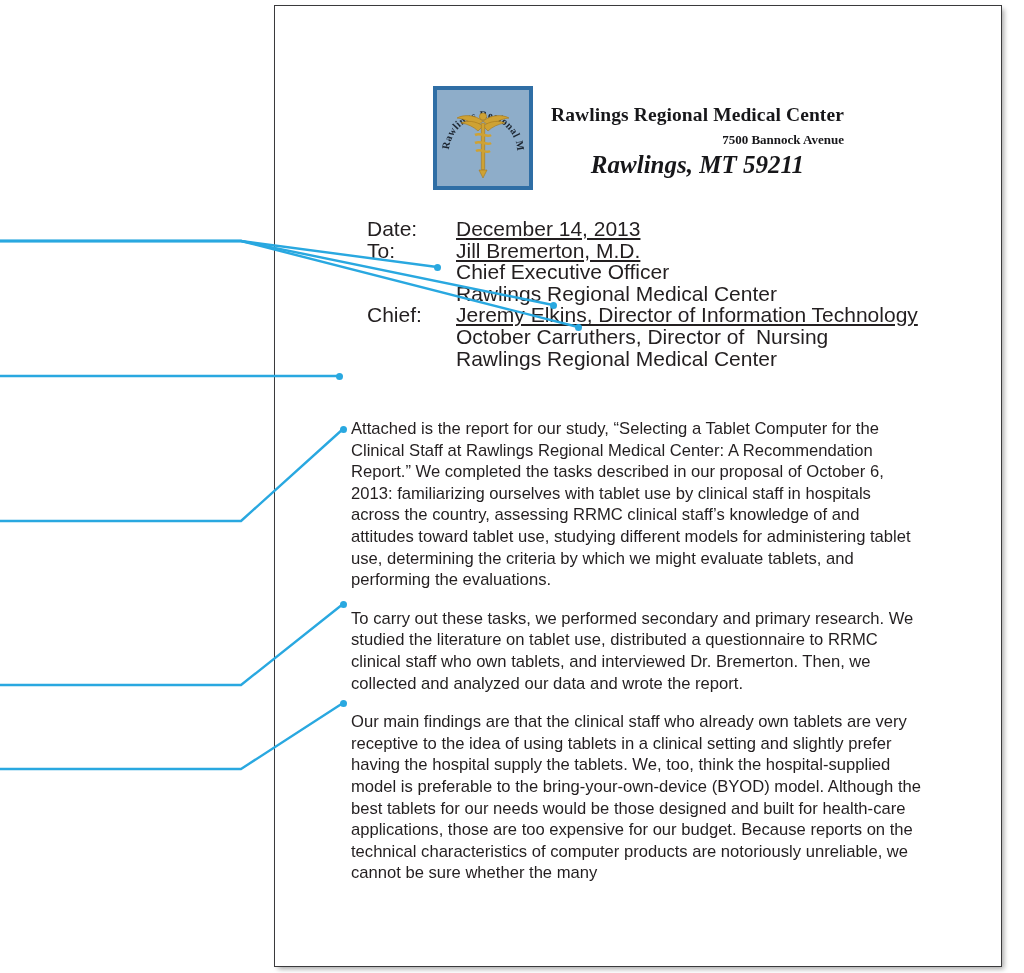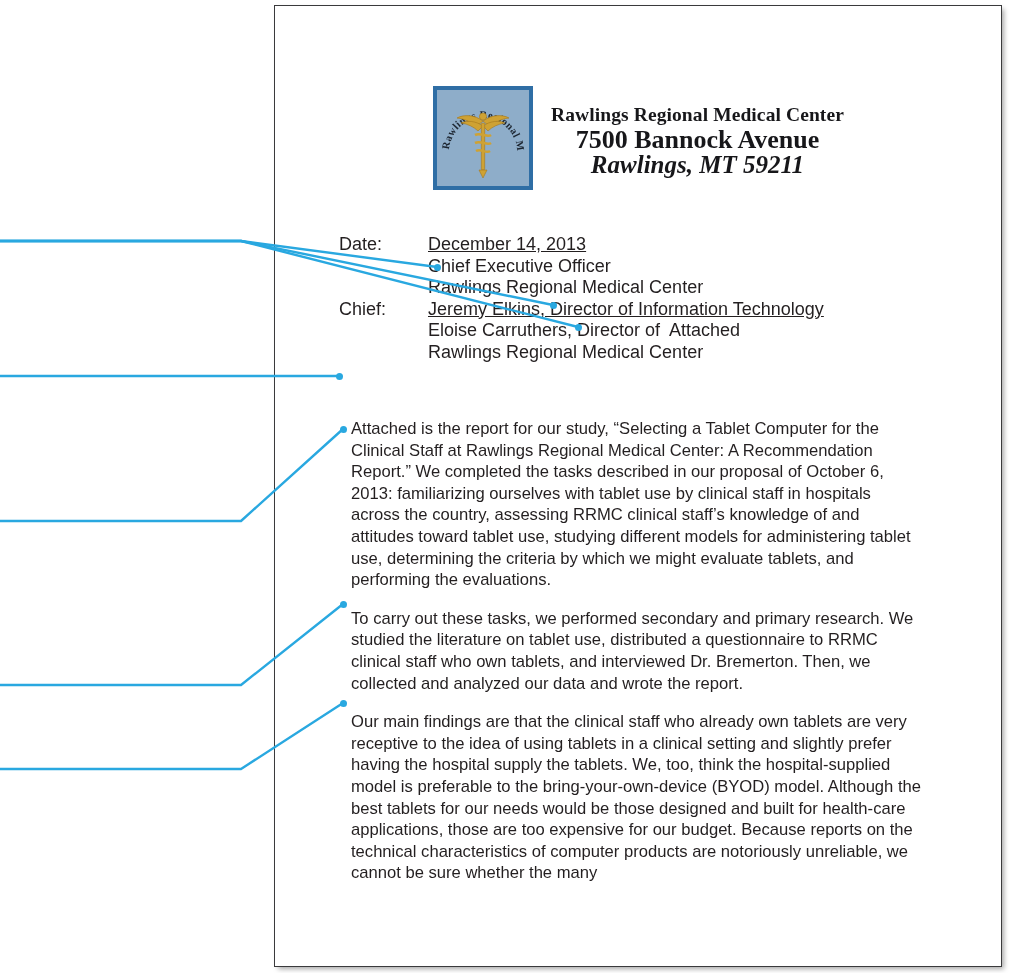--- a/index.html
+++ b/index.html
@@ -60,33 +60,32 @@
 
   #letterhead-text {
     margin-left: 18px;
     padding-top: 16px;
     text-align: center;
     font-family: "Liberation Serif", "DejaVu Serif", serif;
     font-weight: bold;
     color: #17171a;
   }
   .lh-line1 { font-size: 19.5px; line-height: 25px; letter-spacing: 0.1px; }
-  .lh-line2 { font-size: 26px; line-height: 25px; }
+  .lh-line2 { font-size: 13px; line-height: 25px; text-align: right; }
   .lh-line3 { font-size: 25px; line-height: 25px; font-style: italic; }
 
   
   #memo-head {
     position: absolute;
-    left: 64px;
+    left: 92px;
     top: 212px;
     width: 620px;
-    font-size: 18px;
+    font-size: 21px;
     color: #231f20;
     line-height: 21.6px;
-    margin-top: 16px;
   }
   .memo-row { display: flex; }
   .memo-label {
     width: 89px;
     flex: 0 0 89px;
   }
   .memo-value { flex: 1 1 auto; white-space: pre; text-decoration: underline; }
   .memo-cont { padding-left: 89px; white-space: pre; }
 
   
@@ -157,28 +156,32 @@
     </div>
   </div>
 
   <div id="memo-head">
 
     <div class="memo-row">
       <span class="memo-label">Date:</span>
       <span class="memo-value">December 14, 2013</span>
     </div>
 
+    <div class="memo-row">
+      <span class="memo-label">To:</span>
+      <span class="memo-value">Jill Bremerton, M.D.</span>
+    </div>
     <div class="memo-cont">Chief Executive Officer</div>
     <div class="memo-cont">Rawlings Regional Medical Center</div>
 
     <div class="memo-row">
       <span class="memo-label">Chief:</span>
       <span class="memo-value">Jeremy Elkins, Director of Information Technology</span>
     </div>
-    <div class="memo-cont">Eloise Carruthers, Director of  Attached</div>
+    <div class="memo-cont">October Carruthers, Director of  Nursing</div>
     <div class="memo-cont">Rawlings Regional Medical Center</div>
 
   </div>
 
   <div id="memo-body">
     <p>Attached is the report for our study, “Selecting a Tablet Computer for the Clinical Staff at Rawlings Regional Medical Center: A Recommendation Report.” We completed the tasks described in our proposal of October 6, 2013: familiarizing ourselves with tablet use by clinical staff in hospitals across the country, assessing RRMC clinical staff’s knowledge of and attitudes toward tablet use, studying different models for administering tablet use, determining the criteria by which we might evaluate tablets, and performing the evaluations.</p>
     <p>To carry out these tasks, we performed secondary and primary research. We studied the literature on tablet use, distributed a questionnaire to RRMC clinical staff who own tablets, and interviewed Dr. Bremerton. Then, we collected and analyzed our data and wrote the report.</p>
     <p>Our main findings are that the clinical staff who already own tablets are very receptive to the idea of using tablets in a clinical setting and slightly prefer having the hospital supply the tablets. We, too, think the hospital-supplied model is preferable to the bring-your-own-device (BYOD) model. Although the best tablets for our needs would be those designed and built for health-care applications, those are too expensive for our budget. Because reports on the technical characteristics of computer products are notoriously unreliable, we cannot be sure whether the many</p>
   </div>
 

